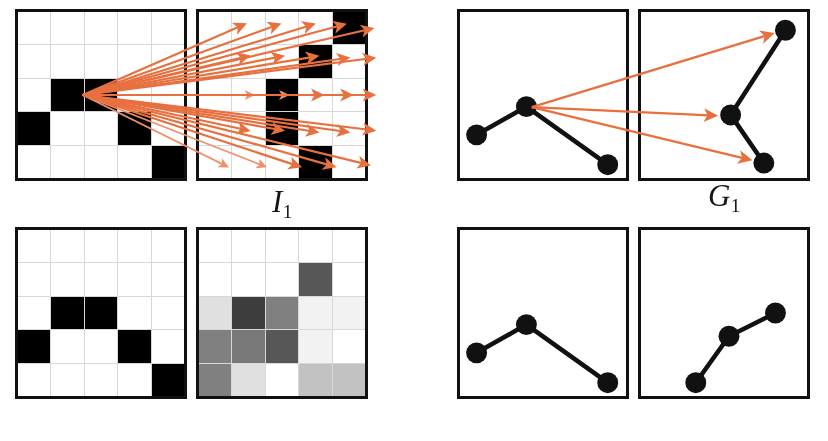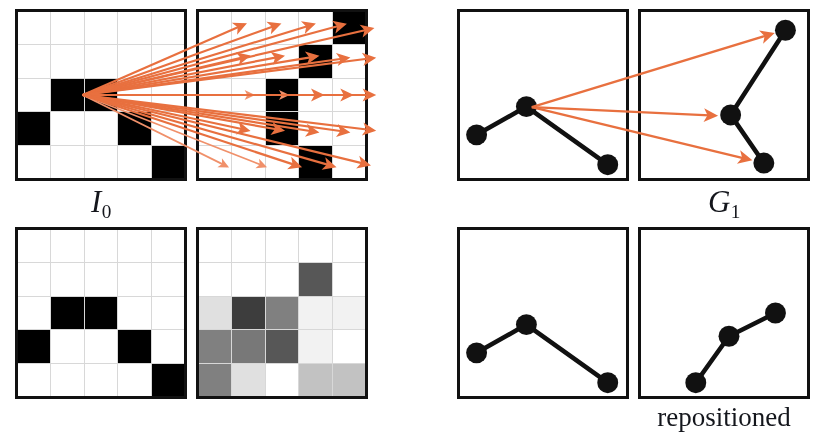--- a/index.html
+++ b/index.html
@@ -102,23 +102,20 @@
         <div class="cell" style="background: rgb(255, 255, 255);"></div>
         <div class="cell" style="background: rgb(0, 0, 0);"></div>
         <div class="cell" style="background: rgb(255, 255, 255);"></div>
         <div class="cell" style="background: rgb(255, 255, 255);"></div>
         <div class="cell" style="background: rgb(255, 255, 255);"></div>
         <div class="cell" style="background: rgb(255, 255, 255);"></div>
         <div class="cell" style="background: rgb(255, 255, 255);"></div>
         <div class="cell" style="background: rgb(0, 0, 0);"></div>
       </div>
   </div>
-  <div class="label math" style="left:15px; top:186px; width:172px;">
-    <span>I</span><sub>0</sub>
-  </div>
 
   <div class="panel" id="panel-i1" style="left:196px; top:9px; width:172px; height:172px;">
     <div class="grid" id="grid-i1">
         <div class="cell" style="background: rgb(255, 255, 255);"></div>
         <div class="cell" style="background: rgb(255, 255, 255);"></div>
         <div class="cell" style="background: rgb(255, 255, 255);"></div>
         <div class="cell" style="background: rgb(255, 255, 255);"></div>
         <div class="cell" style="background: rgb(0, 0, 0);"></div>
         <div class="cell" style="background: rgb(255, 255, 255);"></div>
         <div class="cell" style="background: rgb(255, 255, 255);"></div>
@@ -134,20 +131,23 @@
         <div class="cell" style="background: rgb(255, 255, 255);"></div>
         <div class="cell" style="background: rgb(0, 0, 0);"></div>
         <div class="cell" style="background: rgb(255, 255, 255);"></div>
         <div class="cell" style="background: rgb(255, 255, 255);"></div>
         <div class="cell" style="background: rgb(255, 255, 255);"></div>
         <div class="cell" style="background: rgb(255, 255, 255);"></div>
         <div class="cell" style="background: rgb(255, 255, 255);"></div>
         <div class="cell" style="background: rgb(0, 0, 0);"></div>
         <div class="cell" style="background: rgb(255, 255, 255);"></div>
       </div>
+  </div>
+  <div class="label math" style="left:196px; top:186px; width:172px;">
+    <span>I</span><sub>1</sub>
   </div>
 
   <div class="panel" id="panel-g0" style="left:457px; top:9px; width:172px; height:172px;">
     <svg id="svg-g0" viewBox="0 0 100 100" preserveAspectRatio="none" style="position:absolute; inset:0; width:100%; height:100%;">
         <line x1="10" y1="74" x2="40" y2="56.99999999999999" stroke="#111111" stroke-width="4.6" stroke-linecap="round" vector-effect="non-scaling-stroke"></line>
         <line x1="40" y1="56.99999999999999" x2="89" y2="92" stroke="#111111" stroke-width="4.6" stroke-linecap="round" vector-effect="non-scaling-stroke"></line>
         <circle cx="10" cy="74" r="6.3" fill="#111111"></circle>
         <circle cx="40" cy="56.99999999999999" r="6.3" fill="#111111"></circle>
         <circle cx="89" cy="92" r="6.3" fill="#111111"></circle>
       </svg>
@@ -155,21 +155,21 @@
 
   <div class="panel" id="panel-g1" style="left:638px; top:9px; width:172px; height:172px;">
     <svg id="svg-g1" viewBox="0 0 100 100" preserveAspectRatio="none" style="position:absolute; inset:0; width:100%; height:100%;">
         <line x1="87" y1="11" x2="54" y2="62" stroke="#111111" stroke-width="4.6" stroke-linecap="round" vector-effect="non-scaling-stroke"></line>
         <line x1="54" y1="62" x2="74" y2="91" stroke="#111111" stroke-width="4.6" stroke-linecap="round" vector-effect="non-scaling-stroke"></line>
         <circle cx="87" cy="11" r="6.3" fill="#111111"></circle>
         <circle cx="54" cy="62" r="6.3" fill="#111111"></circle>
         <circle cx="74" cy="91" r="6.3" fill="#111111"></circle>
       </svg>
   </div>
-  <div class="label math" style="left:638px; top:186px; width:172px;">
+  <div class="label math" style="left:638px; top:180px; width:172px;">
     <span>G</span><sub>1</sub>
   </div>
 
   <div class="panel" id="panel-source" style="left:15px; top:227px; width:172px; height:172px;">
     <div class="grid" id="grid-source">
         <div class="cell" style="background: rgb(255, 255, 255);"></div>
         <div class="cell" style="background: rgb(255, 255, 255);"></div>
         <div class="cell" style="background: rgb(255, 255, 255);"></div>
         <div class="cell" style="background: rgb(255, 255, 255);"></div>
         <div class="cell" style="background: rgb(255, 255, 255);"></div>
@@ -238,21 +238,20 @@
 
   <div class="panel" id="panel-repositioned" style="left:638px; top:227px; width:172px; height:172px;">
     <svg id="svg-repositioned" viewBox="0 0 100 100" preserveAspectRatio="none" style="position:absolute; inset:0; width:100%; height:100%;">
         <line x1="33" y1="92" x2="53" y2="64" stroke="#111111" stroke-width="4.6" stroke-linecap="round" vector-effect="non-scaling-stroke"></line>
         <line x1="53" y1="64" x2="81" y2="50" stroke="#111111" stroke-width="4.6" stroke-linecap="round" vector-effect="non-scaling-stroke"></line>
         <circle cx="33" cy="92" r="6.3" fill="#111111"></circle>
         <circle cx="53" cy="64" r="6.3" fill="#111111"></circle>
         <circle cx="81" cy="50" r="6.3" fill="#111111"></circle>
       </svg>
   </div>
-  <div class="label word" style="left:626px; top:404px; width:196px;">repositioned</div>
 
   <svg id="overlay">
     <defs>
       <marker id="ah" markerWidth="7" markerHeight="7" refX="5.2" refY="3.5" orient="auto" markerUnits="strokeWidth">
         <path d="M0.4,0.5 L6.6,3.5 L0.4,6.5 L2.0,3.5 Z" fill="#e8703f"></path>
       </marker>
       <marker id="ahl" markerWidth="7" markerHeight="7" refX="5.2" refY="3.5" orient="auto" markerUnits="strokeWidth">
         <path d="M0.4,0.5 L6.6,3.5 L0.4,6.5 L2.0,3.5 Z" fill="#f0906a"></path>
       </marker>
     </defs>

